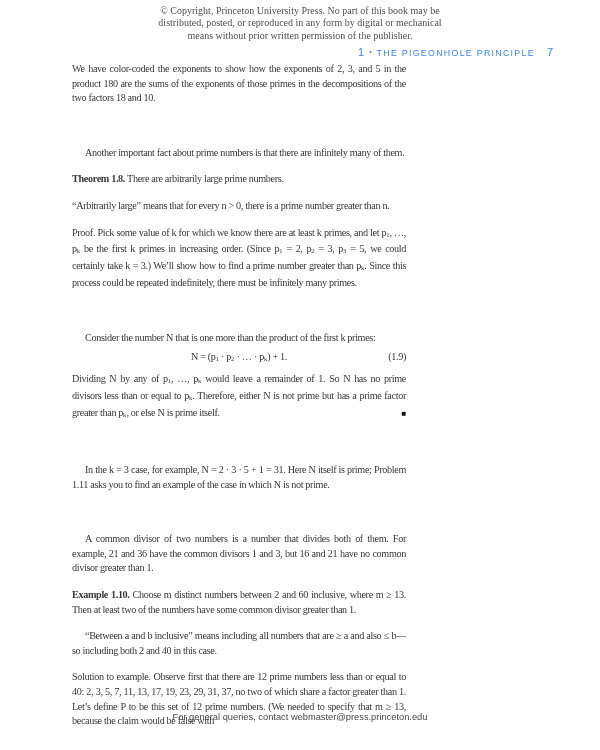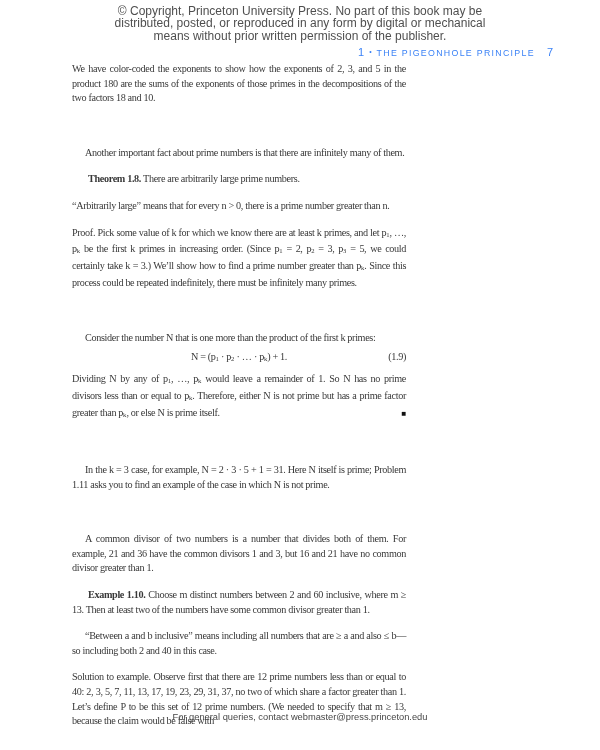--- a/index.html
+++ b/index.html
@@ -11,22 +11,22 @@
     overflow: hidden;
   }
 
   
   .copyright {
     position: absolute;
     top: 5px;
     left: 0;
     width: 100%;
     text-align: center;
-    font-family: Liberation Sans, sans-serif;
-    font-size: 12px;
+    font-family: Liberation Serif, serif;
+    font-size: 10px;
     line-height: 12.3px;
     color: #4f4f4f;
   }
 
   
   .running-head {
     position: absolute;
     top: 42px;
     right: 47px;
     color: #3b82f6;
@@ -48,21 +48,21 @@
     font-size: 10.2px;
     letter-spacing: -0.35px;
     line-height: 14.6px;
     color: #383838;
     text-align: justify;
   }
   .para { margin: 0; }
   .indent { text-indent: 13px; margin-top: 40px; }
   .gap { margin-top: 12px; }
   .it { }
-  .bd { font-weight: bold; margin-left: 16px; }
+  .bd { font-weight: bold; }
   .sub { font-size: 0.65em; vertical-align: -0.2em; letter-spacing: 0; }
 
   .equation {
     position: relative;
     text-align: center;
     margin: 5px 0;
   }
   .eq-number { position: absolute; right: 0; top: 0; }
 
   .qed-holder { position: relative; }

